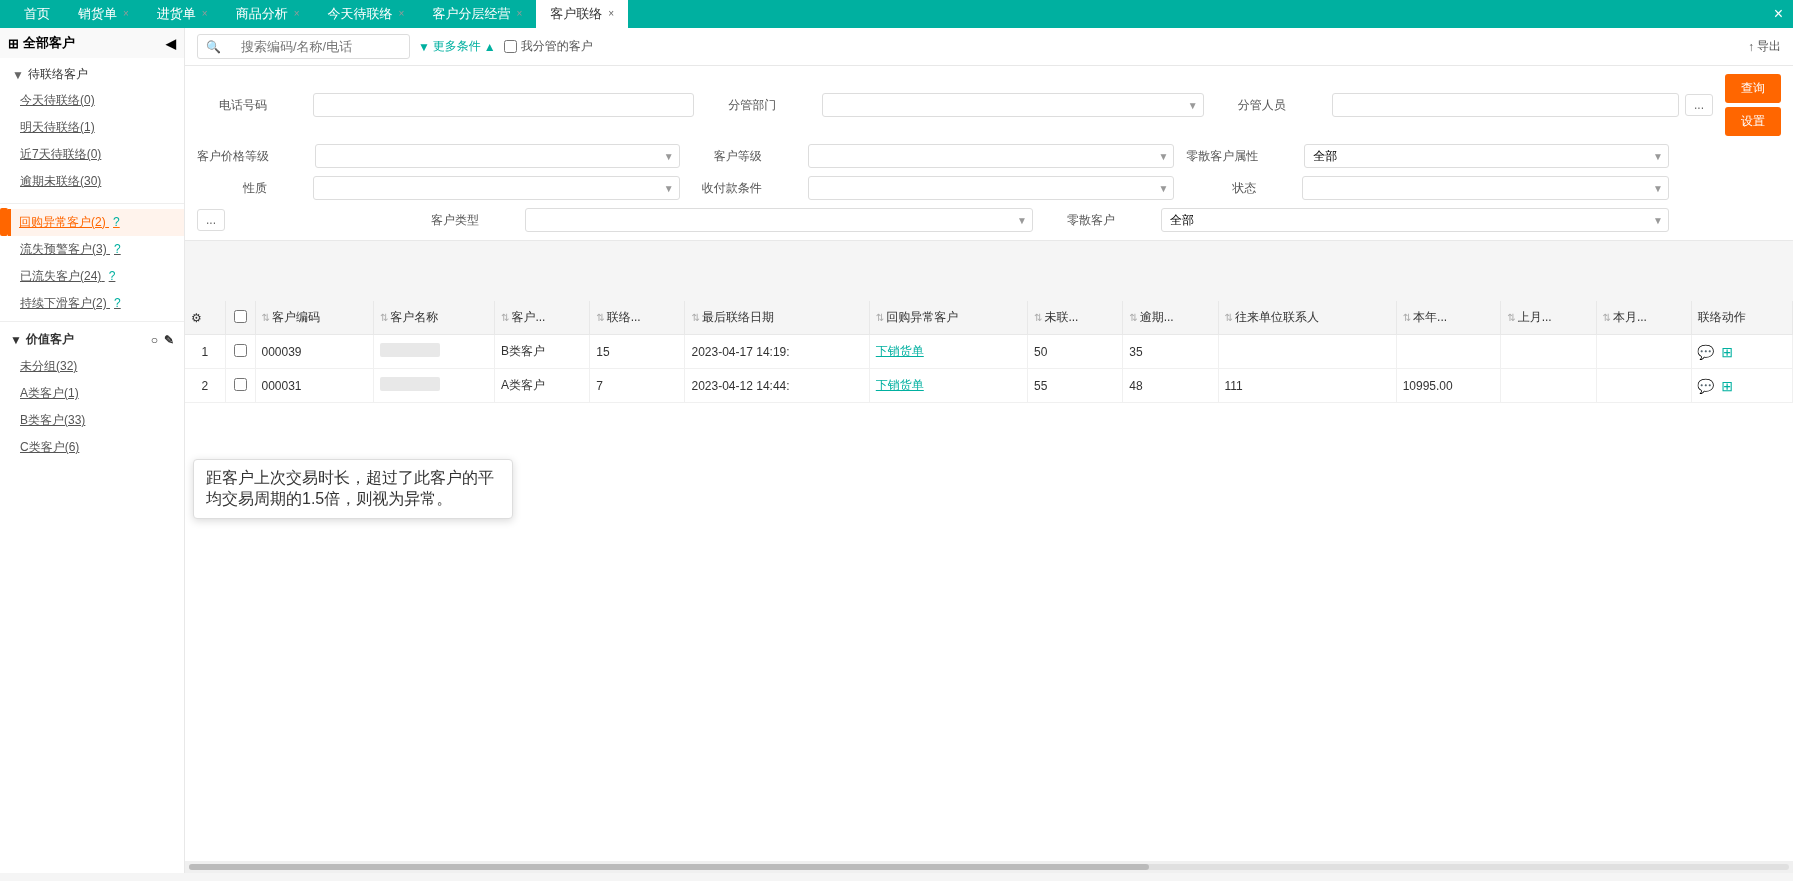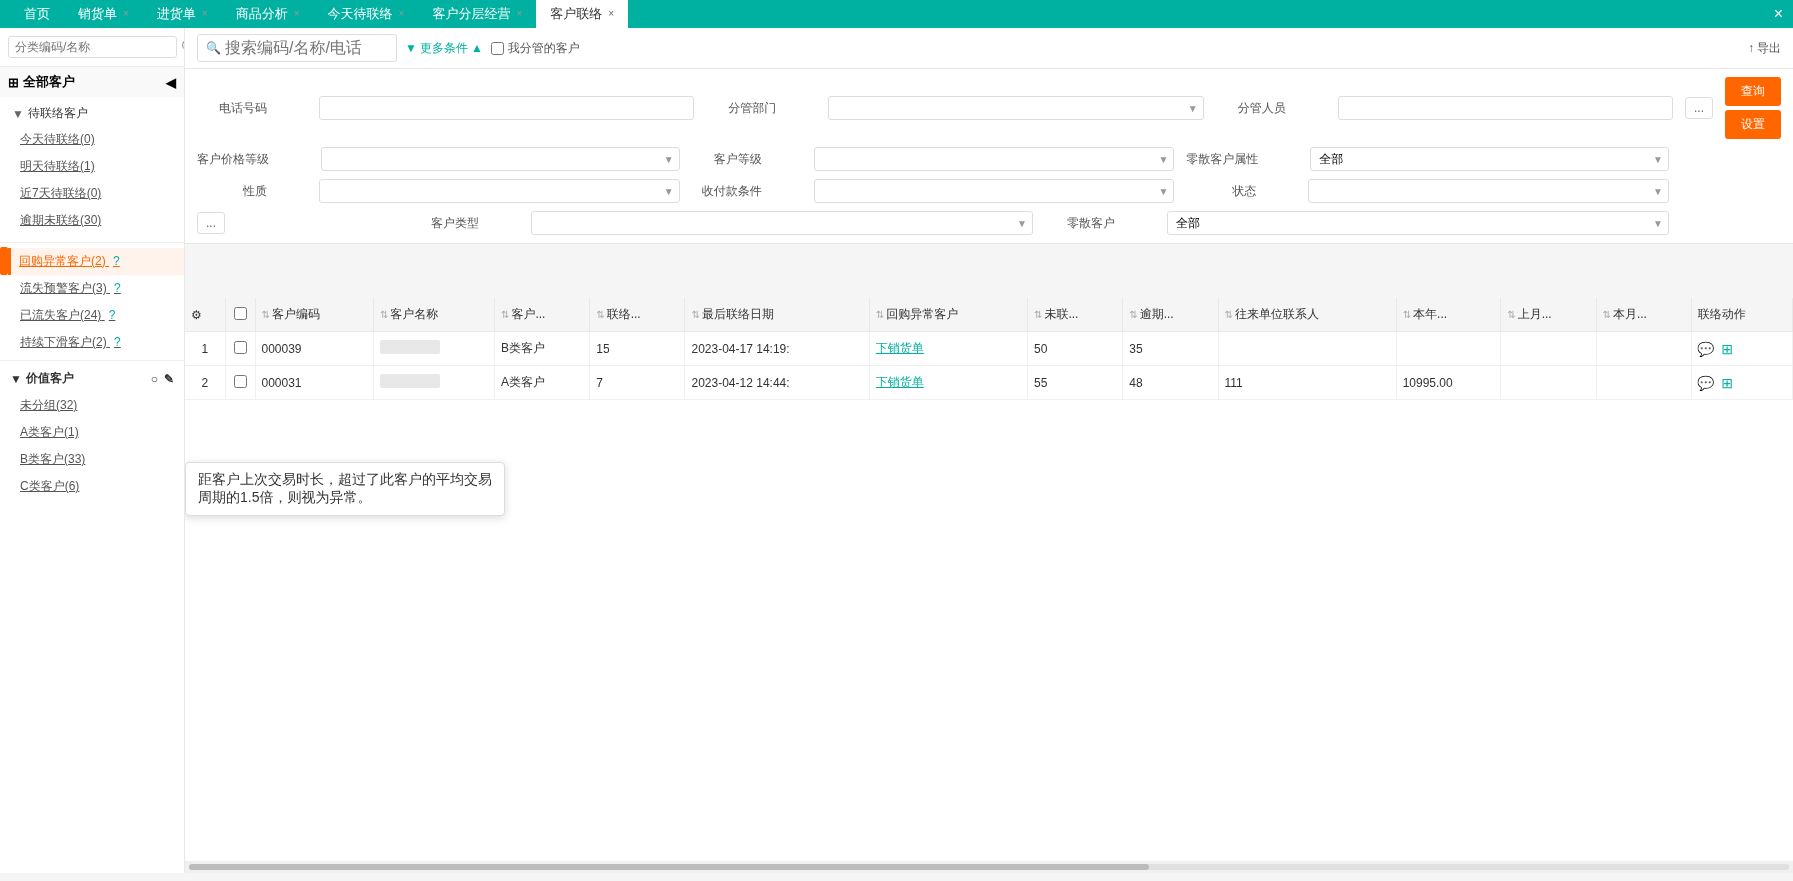--- a/index.html
+++ b/index.html
@@ -80,21 +80,21 @@
 
     
     .filter-bar {
       background: white; padding: 6px 12px; border-bottom: 1px solid #e8e8e8;
       display: flex; align-items: center; gap: 8px; flex-shrink: 0;
     }
     .filter-search {
       display: flex; align-items: center; border: 1px solid #ddd; border-radius: 3px;
       padding: 4px 8px; gap: 4px; min-width: 200px;
     }
-    .filter-search input { border: none; outline: none; font-size: 16px; width: 160px; }
+    .filter-search input { border: none; outline: none; font-size: 13px; width: 160px; margin-left: 16px; }
     .filter-search .search-icon { color: #999; }
     .more-conditions {
       display: flex; align-items: center; gap: 3px; color: #00b0a0;
       cursor: pointer; font-size: 12px;
     }
     .my-customers { display: flex; align-items: center; gap: 4px; font-size: 12px; color: #555; cursor: pointer; }
     .export-btn {
       margin-left: auto; display: flex; align-items: center; gap: 3px;
       color: #555; font-size: 12px; cursor: pointer;
     }
@@ -102,21 +102,21 @@
     
     .advanced-filter {
       background: white; padding: 8px 12px; border-bottom: 1px solid #e8e8e8;
       flex-shrink: 0;
     }
     .filter-row {
       display: flex; gap: 12px; margin-bottom: 8px; align-items: center;
     }
     .filter-row:last-child { margin-bottom: 0; }
     .filter-field {
-      display: flex; align-items: center; gap: 12px; flex: 1;
+      display: flex; align-items: center; gap: 6px; flex: 1;
     }
     .filter-label { color: #555; font-size: 12px; white-space: nowrap; min-width: 70px; text-align: right; }
     .filter-input {
       flex: 1; border: 1px solid #ddd; border-radius: 3px; padding: 4px 8px;
       font-size: 12px; outline: none; min-width: 0; margin-left: 40px;
     }
     .select-wrapper {
       flex: 1; position: relative; display: flex; align-items: center;
     }
     .select-wrapper .arrow-down {
@@ -132,23 +132,23 @@
       padding: 6px 16px; cursor: pointer; font-size: 12px; white-space: nowrap;
     }
     .btn-group { display: flex; flex-direction: column; gap: 4px; }
     .ellipsis-btn {
       border: 1px solid #ddd; border-radius: 3px; padding: 3px 8px;
       cursor: pointer; font-size: 12px; color: #666; background: white;
     }
 
     
     .tooltip-overlay {
-      position: absolute; top: 218px; left: 0;
+      position: absolute; top: 218px; left: 8px;
       background: white; border: 1px solid #ddd; border-radius: 4px;
-      padding: 8px 12px; font-size: 14px; color: #333; z-index: 100;
+      padding: 8px 12px; font-size: 16px; color: #333; z-index: 100;
       box-shadow: 0 2px 8px rgba(0,0,0,0.15); max-width: 320px;
     }
 
     
     .table-container {
       flex: 1; overflow: auto; background: white;
     }
     table {
       width: 100%; border-collapse: collapse; font-size: 12px;
     }
@@ -245,24 +245,20 @@
   <div class="nav-item active">
     <span>客户联络</span>
     <span class="close-x">×</span>
   </div>
   <span class="window-close">×</span>
 </div>
 
 <div class="main-layout">
 
   <div class="sidebar">
-    <div class="sidebar-search">
-      <input type="text" placeholder="分类编码/名称" style="">
-      <span class="search-icon">🔍</span>
-    </div>
 
     <div class="sidebar-section-header">
       <div class="left">
         <span>⊞</span>
         <span>全部客户</span>
       </div>
       <span>◀</span>
     </div>
 
     <div class="sidebar-group">

